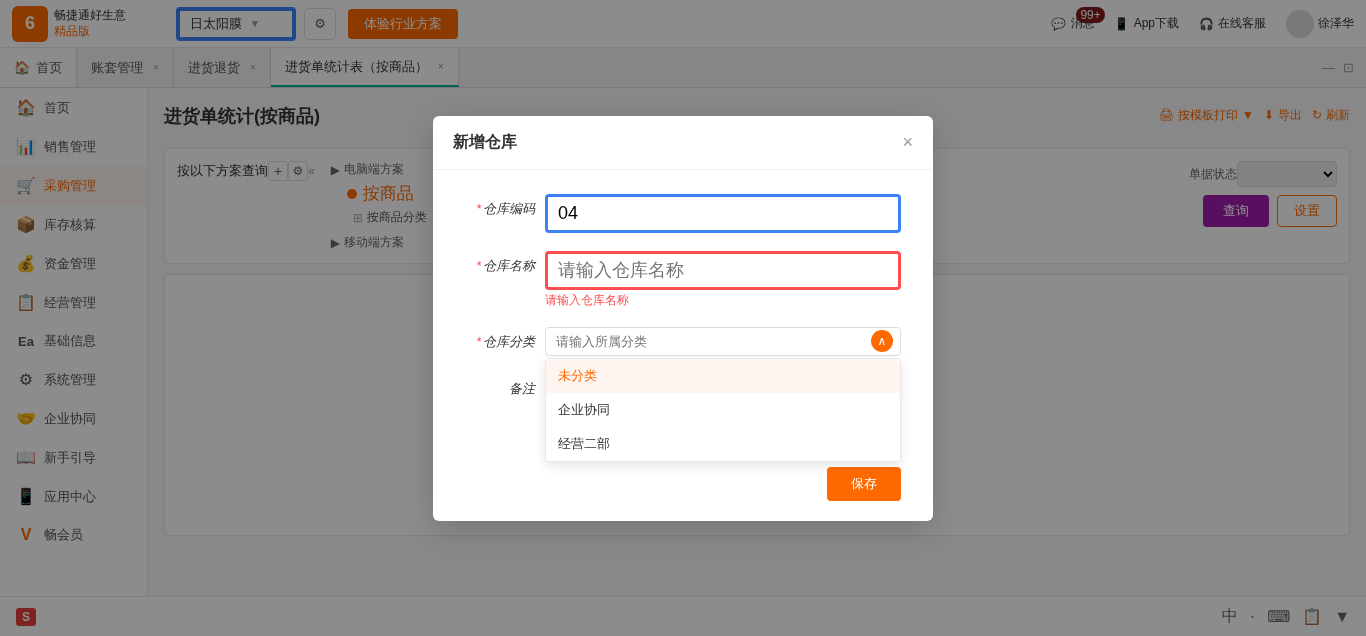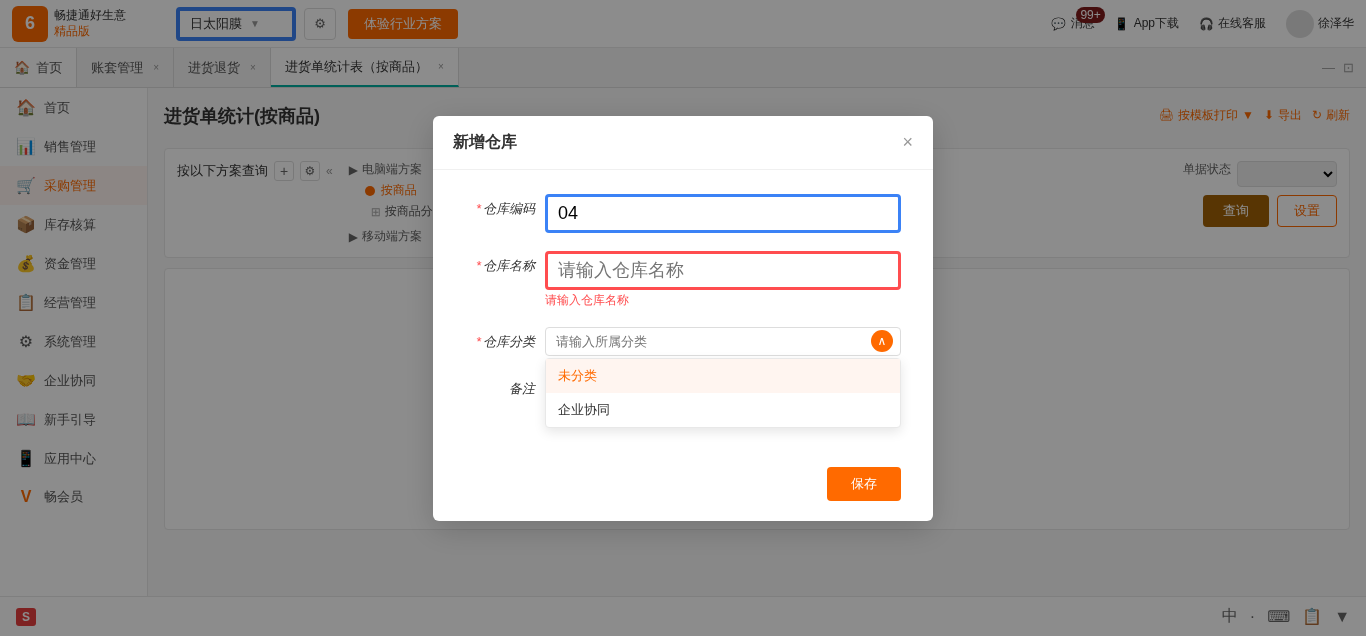--- a/index.html
+++ b/index.html
@@ -185,21 +185,21 @@
       cursor: pointer;
     }
     .form-input {
       border: 1px solid #ddd;
       border-radius: 4px;
       padding: 4px 8px;
       font-size: 12px;
       width: 160px;
     }
     .query-btn {
-      background: #a16207;
+      background: #a21caf;
       color: white;
       border: none;
       border-radius: 4px;
       padding: 6px 20px;
       cursor: pointer;
       font-size: 13px;
     }
     .setting-btn {
       background: white;
       color: #ff6a00;
@@ -449,20 +449,24 @@
     </div>
     <div class="sidebar-item">
       <span class="sidebar-icon">💰</span>
       <span>资金管理</span>
     </div>
     <div class="sidebar-item">
       <span class="sidebar-icon">📋</span>
       <span>经营管理</span>
     </div>
     <div class="sidebar-item">
+      <span class="sidebar-icon" style="font-size:13px;font-weight:bold;color:#555;">Ea</span>
+      <span>基础信息</span>
+    </div>
+    <div class="sidebar-item">
       <span class="sidebar-icon">⚙</span>
       <span>系统管理</span>
     </div>
     <div class="sidebar-item">
       <span class="sidebar-icon">🤝</span>
       <span>企业协同</span>
     </div>
     <div class="sidebar-item">
       <span class="sidebar-icon">📖</span>
       <span>新手引导</span>
@@ -492,52 +496,52 @@
         </div>
         <div class="toolbar-btn">
           <span>↻</span>
           <span>刷新</span>
         </div>
       </div>
     </div>
 
     <div style="background:white;border:1px solid #e8e8e8;border-radius:4px;padding:12px;margin-bottom:10px;">
       <div style="display:flex;gap:16px;align-items:flex-start;">
-        <div style="display:flex;align-items:center;gap:6px;min-width:120px;">
+        <div style="display:flex;align-items:center;min-width:120px;">
           <span style="font-size:13px;color:#333;">按以下方案查询</span>
           <div class="add-btn">+</div>
           <div class="config-btn">⚙</div>
           <span class="collapse-btn">«</span>
         </div>
         <div style="flex:1;display:flex;gap:40px;align-items:flex-start;">
           <div style="display:flex;flex-direction:column;gap:4px;">
             <div style="font-size:12px;color:#666;display:flex;align-items:center;gap:4px;">
               <span style="color:#666;">▶</span>
               <span>电脑端方案</span>
             </div>
             <div style="display:flex;align-items:center;gap:6px;padding-left:16px;">
               <span style="width:10px;height:10px;background:#ff6a00;border-radius:50%;display:inline-block;"></span>
-              <span style="color:#ff6a00;font-size:12px;cursor:pointer;">按商品</span>
+              <span style="color:#ff6a00;font-size:17px;cursor:pointer;">按商品</span>
             </div>
             <div style="padding-left:22px;display:flex;align-items:center;gap:4px;">
               <span style="color:#aaa;font-size:12px;">⊞</span>
               <span style="font-size:12px;color:#555;cursor:pointer;">按商品分类</span>
             </div>
             <div style="font-size:12px;color:#666;display:flex;align-items:center;gap:4px;margin-top:4px;">
               <span style="color:#666;">▶</span>
               <span>移动端方案</span>
             </div>
           </div>
           <div style="flex:1;">
             <div style="display:flex;gap:16px;align-items:center;flex-wrap:wrap;">
               <div style="display:flex;align-items:center;gap:6px;">
                 <span style="font-size:12px;color:#666;">付款</span>
                 <input class="form-input" placeholder="" style="width: 120px;">
               </div>
-              <div style="display:flex;align-items:flex-start;gap:6px;margin-left:auto;">
+              <div style="display:flex;align-items:center;margin-left:auto;">
                 <span style="font-size:12px;color:#666;">单据状态</span>
                 <select class="status-select">
                   <option></option>
                 </select>
               </div>
             </div>
             <div style="display:flex;gap:16px;align-items:center;margin-top:8px;">
               <div style="display:flex;align-items:center;gap:6px;">
                 <span style="font-size:12px;color:#666;">商品</span>
                 <input class="form-input" placeholder="" style="width: 120px;">
@@ -592,20 +596,21 @@
         <div class="modal-field-label">
           <span class="required">*</span><span>仓库分类</span>
         </div>
         <div class="modal-field-content dropdown-wrapper">
           <input class="dropdown-input modal-input" placeholder="请输入所属分类" style="">
           <div class="dropdown-arrow">∧</div>
           
           <div class="dropdown-list">
             <div class="dropdown-option selected">未分类</div>
             <div class="dropdown-option">企业协同</div>
+            <div class="dropdown-option">经营二部</div>
           </div>
         </div>
       </div>
 
       <div class="modal-field">
         <div class="modal-field-label">
           <span>备注</span>
         </div>
         <div class="modal-field-content">
           <input class="modal-input" style="">

